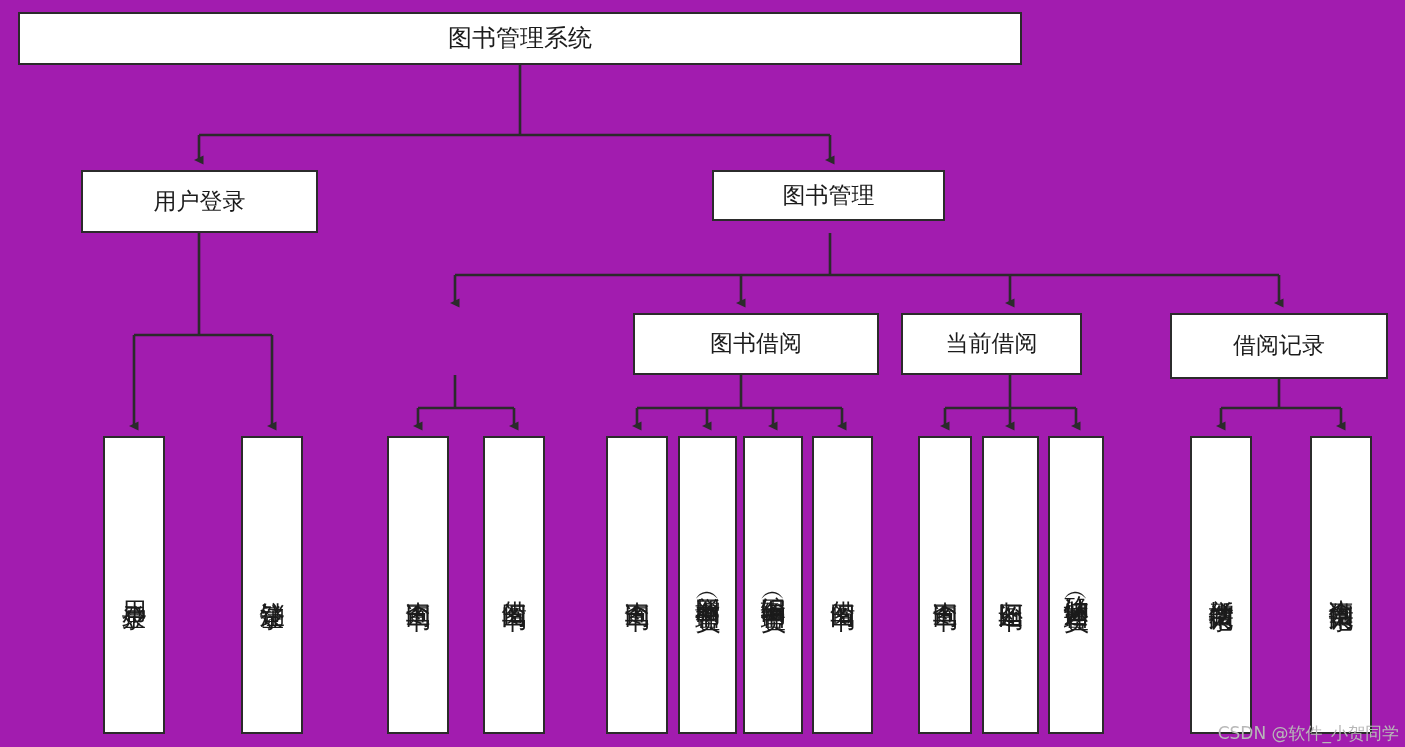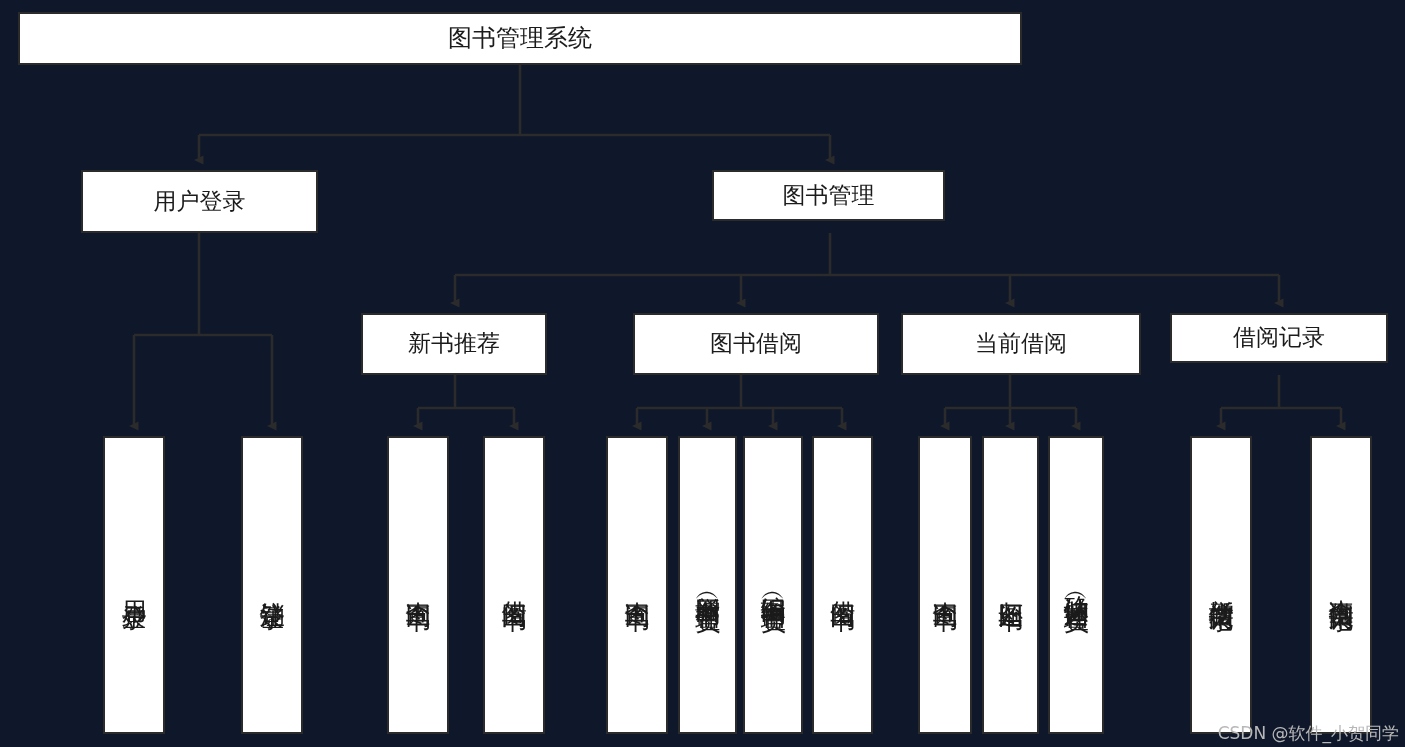--- a/index.html
+++ b/index.html
@@ -7,21 +7,21 @@
     padding: 0;
     background: #ffffff;
   }
   body {
     font-family: "DejaVu Sans", "Liberation Sans", sans-serif;
   }
   #diagram-root {
     position: relative;
     width: 1405px;
     height: 747px;
-    background: #0f172a;
+    background: #a21caf;
     overflow: hidden;
   }
   svg.edges {
     position: absolute;
     left: 0;
     top: 0;
     width: 1405px;
     height: 747px;
   }
   .node {
@@ -123,30 +123,27 @@
     <span class="label">图书管理系统</span>
   </div>
 
   <div class="node node-l1" style="left: 81px; top: 170px; width: 237px; height: 63px;">
     <span class="label">用户登录</span>
   </div>
   <div class="node node-l1" style="left: 712px; top: 170px; width: 233px; height: 51px;">
     <span class="label">图书管理</span>
   </div>
 
-  <div class="node node-l2" style="left: 361px; top: 313px; width: 186px; height: 62px;">
-    <span class="label">新书推荐</span>
-  </div>
   <div class="node node-l2" style="left: 633px; top: 313px; width: 246px; height: 62px;">
     <span class="label">图书借阅</span>
   </div>
-  <div class="node node-l2" style="left: 901px; top: 313px; width: 240px; height: 62px;">
+  <div class="node node-l2" style="left: 901px; top: 313px; width: 181px; height: 62px;">
     <span class="label">当前借阅</span>
   </div>
-  <div class="node node-l2" style="left: 1170px; top: 313px; width: 218px; height: 50px;">
+  <div class="node node-l2" style="left: 1170px; top: 313px; width: 218px; height: 66px;">
     <span class="label">借阅记录</span>
   </div>
 
   <div class="node node-leaf" style="left: 103px; top: 436px; width: 62px; height: 298px;">
     <span class="label">用户登录</span>
   </div>
   <div class="node node-leaf" style="left: 241px; top: 436px; width: 62px; height: 298px;">
     <span class="label">注销登录</span>
   </div>
   <div class="node node-leaf" style="left: 387px; top: 436px; width: 62px; height: 298px;">

